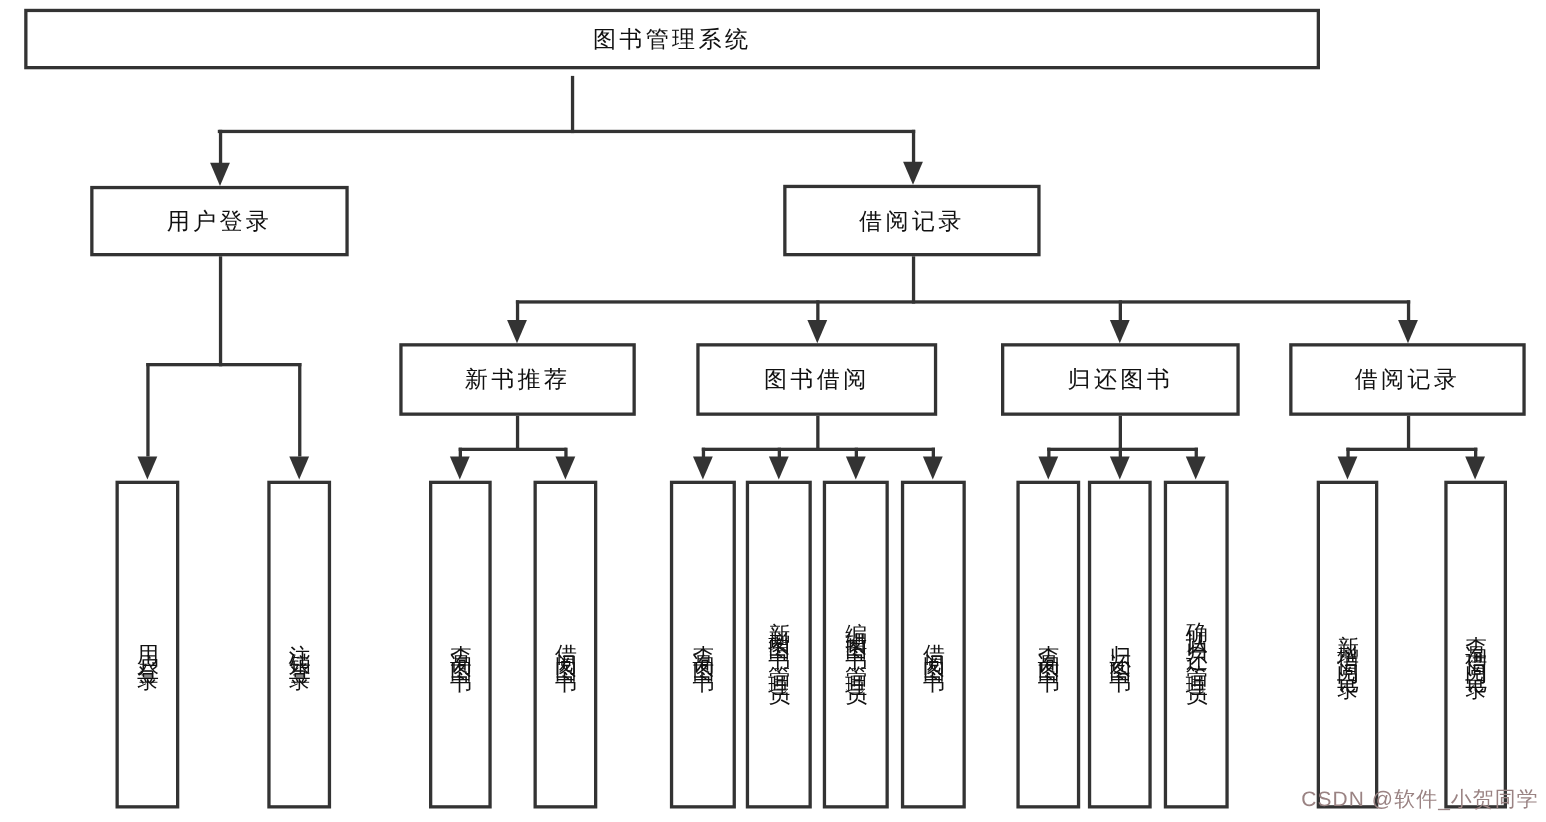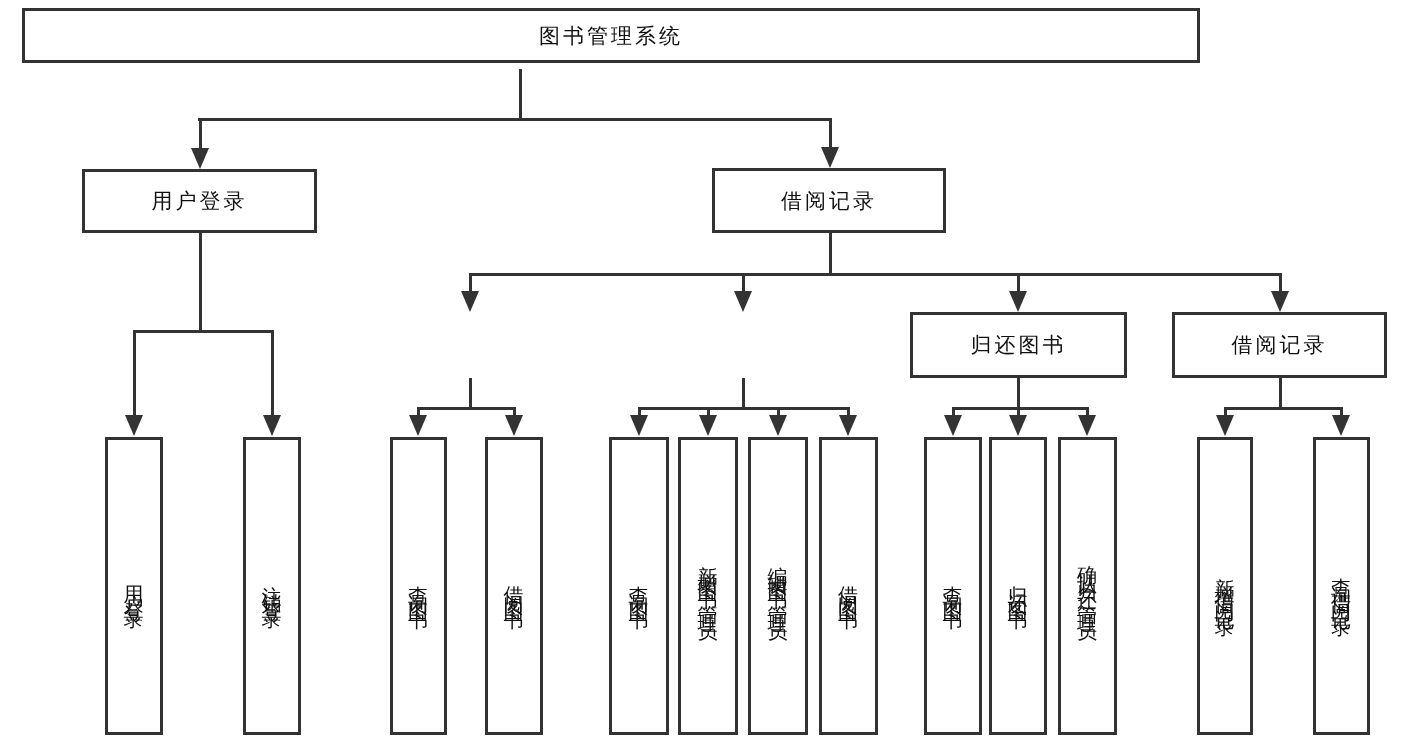--- a/index.html
+++ b/index.html
@@ -36,21 +36,27 @@
   </div>
 
   <div class="node" style="left:82px;top:169px;width:235px;height:64px">
     <span>用户登录</span>
   </div>
 
   <div class="node" style="left:712px;top:168px;width:234px;height:65px">
     <span>借阅记录</span>
   </div>
 
+  <div class="node" style="left:363px;top:312px;width:215px;height:66px">
+    <span>新书推荐</span>
+  </div>
 
+  <div class="node" style="left:633px;top:312px;width:219px;height:66px">
+    <span>图书借阅</span>
+  </div>
 
   <div class="node" style="left:910px;top:312px;width:217px;height:66px">
     <span>归还图书</span>
   </div>
 
   <div class="node" style="left:1172px;top:312px;width:215px;height:66px">
     <span>借阅记录</span>
   </div>
 
   <div class="node leaf" style="left:105px;top:437px;width:58px;height:298px">
@@ -157,14 +163,15 @@
   <div class="ar" style="left:1009px;top:415px"></div>
   <div class="ar" style="left:1078px;top:415px"></div>
 
   <div class="vl" style="left:1279px;top:378px;height:32px"></div>
   <div class="hl" style="left:1224px;top:407px;width:119px"></div>
   <div class="vl" style="left:1224px;top:407px;height:10px"></div>
   <div class="vl" style="left:1340px;top:407px;height:10px"></div>
   <div class="ar" style="left:1216px;top:415px"></div>
   <div class="ar" style="left:1332px;top:415px"></div>
 
+  <div id="watermark">CSDN @软件_小贺同学</div>
 
 </div>
 
 </body></html>

